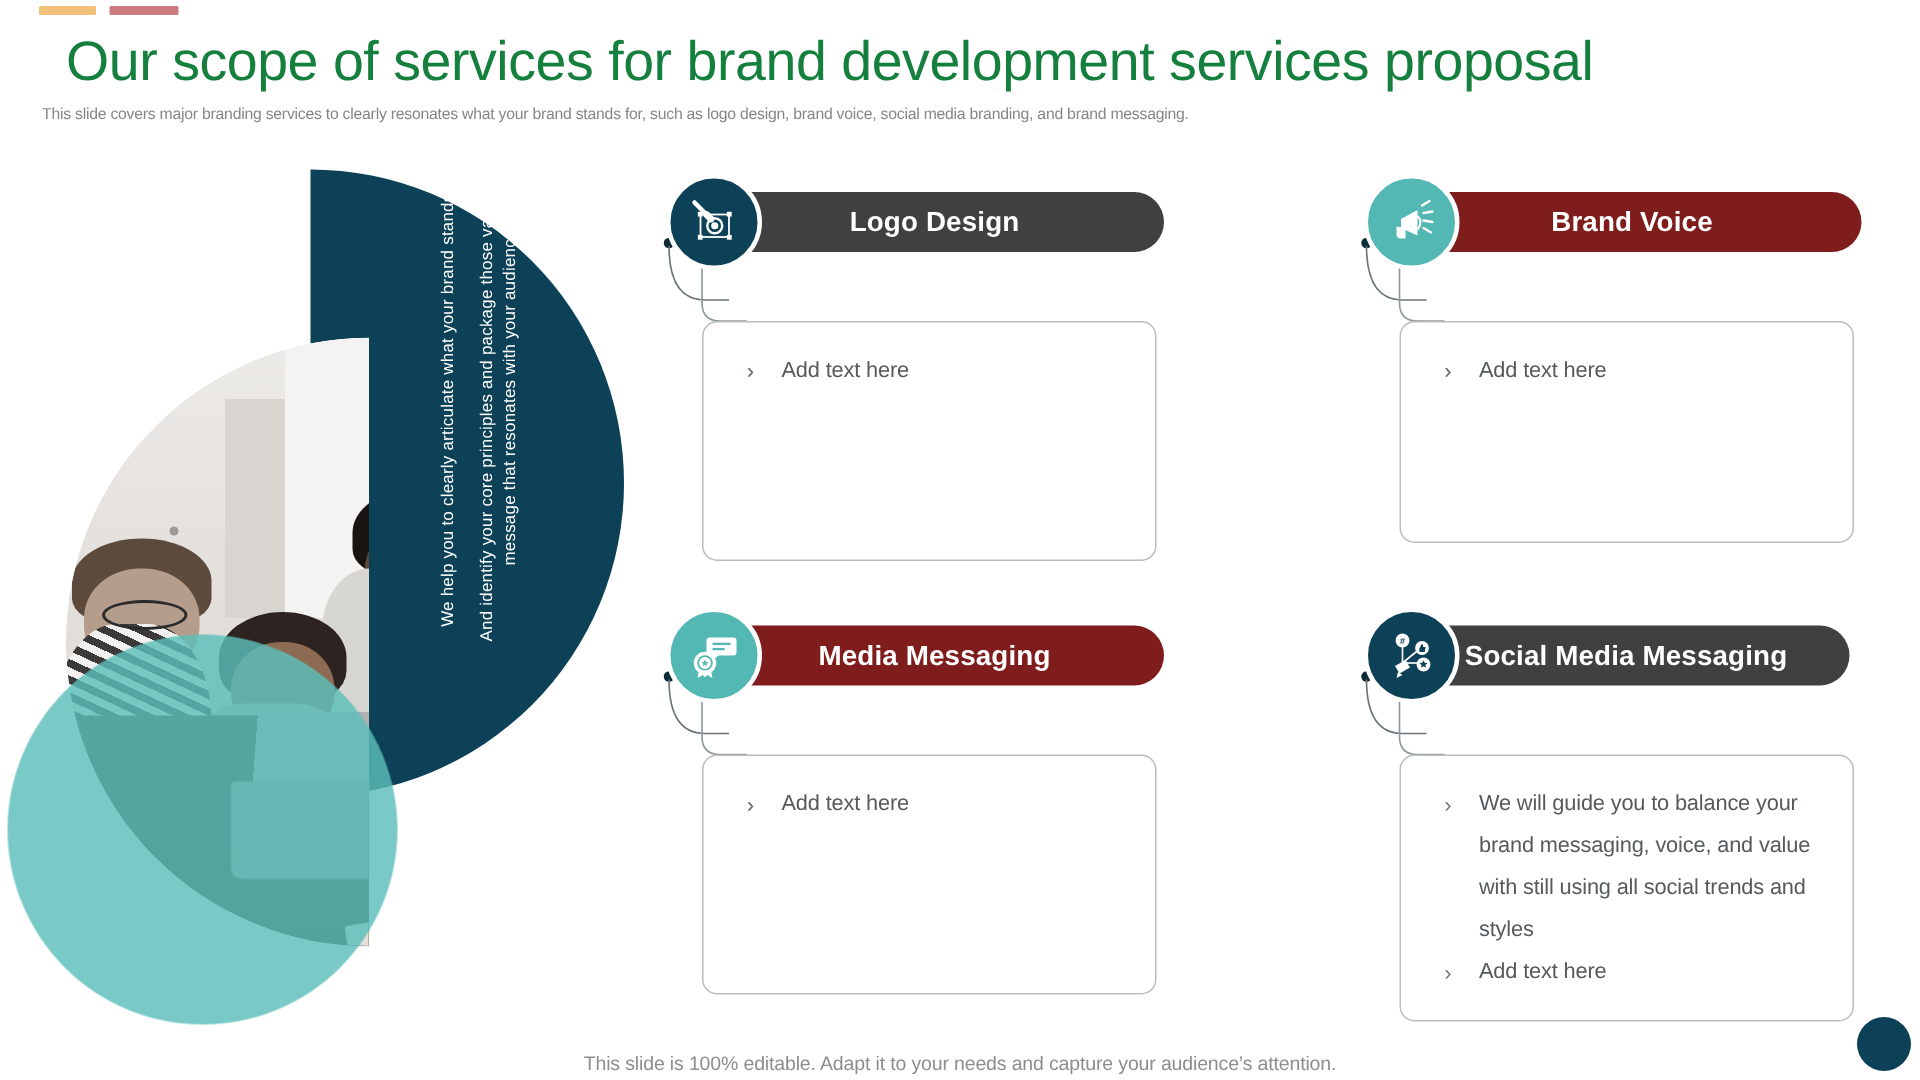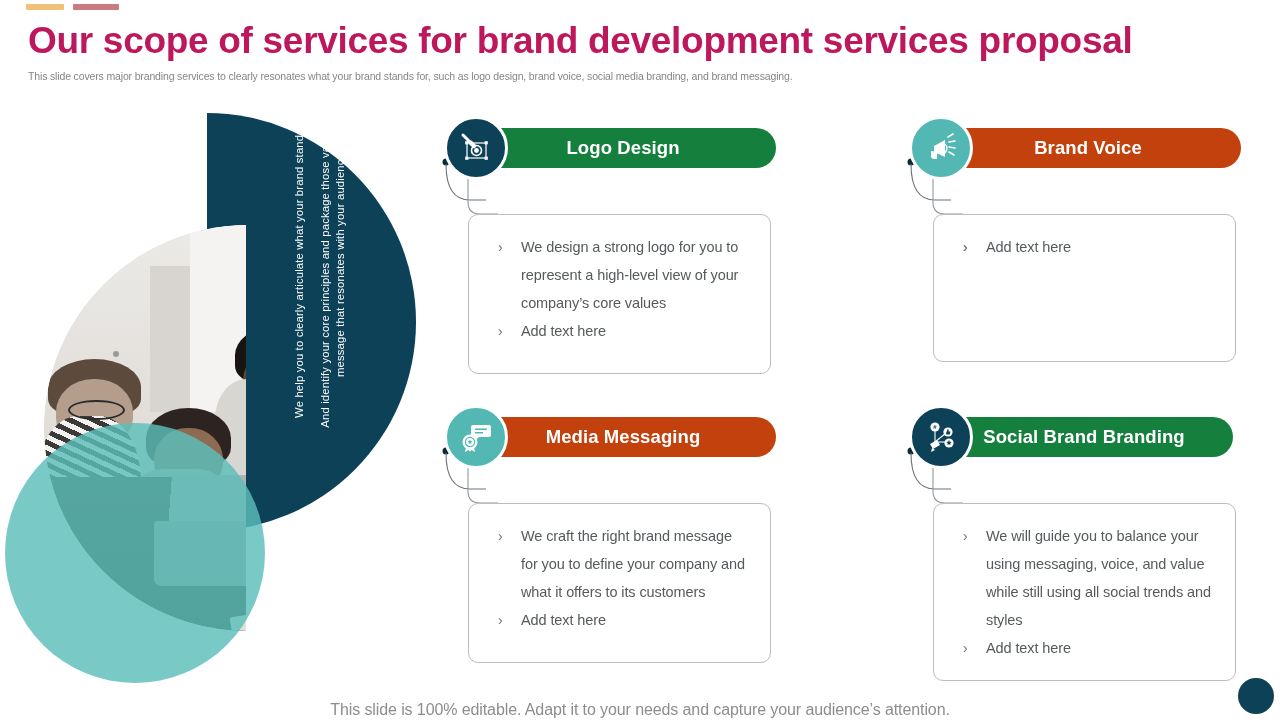--- a/index.html
+++ b/index.html
@@ -26,26 +26,26 @@
     left: 26px;
     display: flex;
     gap: 9px;
   }
   .bar-a { width: 38px; height: 6px; background: #f2c179; border-radius: 1px; }
   .bar-b { width: 46px; height: 6px; background: #c97b80; border-radius: 1px; }
 
   
   .page-title {
     position: absolute;
-    left: 28px;
+    left: 44px;
     top: 18px;
     font-size: 37px;
     line-height: 46px;
-    font-weight: 700;
-    color: #be185d;
+    font-weight: 400;
+    color: #15803d;
     letter-spacing: -0.3px;
     white-space: nowrap;
   }
   .page-subtitle {
     position: absolute;
     left: 28px;
     top: 69px;
     font-size: 10.5px;
     line-height: 14px;
     color: #868686;
@@ -167,22 +167,22 @@
     height: 40px;
     border-radius: 20px;
     display: flex;
     align-items: center;
     justify-content: center;
     color: #ffffff;
     font-size: 18.5px;
     font-weight: 700;
     letter-spacing: 0.1px;
   }
-  .pill-navy { background: #15803d; }
-  .pill-teal { background: #c2410c; }
+  .pill-navy { background: #404040; }
+  .pill-teal { background: #7f1d1d; }
   .pill-wide { width: 298px; }
 
   
   .badge {
     position: absolute;
     left: 4px;
     top: -12px;
     width: 64px;
     height: 64px;
     border-radius: 50%;
@@ -230,21 +230,21 @@
     font-size: 14px;
   }
   .bullets li .txt { display: block; }
 
   
   .footer-note {
     position: absolute;
     left: 0; right: 0;
     top: 701px;
     text-align: center;
-    font-size: 16px;
+    font-size: 13px;
     color: #8d8d8d;
     letter-spacing: -0.1px;
   }
   .corner-dot {
     position: absolute;
     right: 6px;
     bottom: 6px;
     width: 36px;
     height: 36px;
     border-radius: 50%;
@@ -339,21 +339,20 @@
         <rect x="25.6" y="25.6" width="3.2" height="3.2" fill="#ffffff"></rect>
         <path d="M4 4 L13 13" stroke="#ffffff" stroke-width="3" stroke-linecap="round"></path>
         <path d="M12 12 L15 15" stroke="#ffffff" stroke-width="4.5" stroke-linecap="round"></path>
       </svg>
     </div>
 
     <div class="card">
       <ul class="bullets">
         <li>
           <span class="chev">›</span>
-          <span class="txt">We design a strong logo for you to represent a high-level view of your company’s core values</span>
         </li>
         <li>
           <span class="chev">›</span>
           <span class="txt">Add text here</span>
         </li>
       </ul>
     </div>
   </div>
 
   <div class="panel panel-bv">
@@ -428,21 +427,20 @@
         <circle cx="11" cy="22" r="4.6" fill="none" stroke="#53b7b3" stroke-width="1.2"></circle>
         <path d="M11 19.6 L11.7 21.1 L13.3 21.3 L12.1 22.4 L12.4 24 L11 23.2 L9.6 24 L9.9 22.4 L8.7 21.3 L10.3 21.1 Z" fill="#53b7b3"></path>
         <path d="M7 27 L6 32 L9.5 30 L11 31.5 L12.5 30 L16 32 L15 27 Z" fill="#ffffff"></path>
       </svg>
     </div>
 
     <div class="card">
       <ul class="bullets">
         <li>
           <span class="chev">›</span>
-          <span class="txt">We craft the right brand message for you to define your company and what it offers to its customers</span>
         </li>
         <li>
           <span class="chev">›</span>
           <span class="txt">Add text here</span>
         </li>
       </ul>
     </div>
   </div>
 
   <div class="panel panel-sm">
@@ -454,21 +452,21 @@
       </svg>
     </div>
 
     <div class="stem">
       <svg width="60" height="62" viewBox="0 0 60 62">
         <path d="M28 0 L28 34 Q28 46 40 46 L58 46" fill="none" stroke="#8f989c" stroke-width="1.1"></path>
       </svg>
     </div>
 
     <div class="pill pill-navy pill-wide">
-      <span>Social Brand Branding</span>
+      <span>Social Media Messaging</span>
     </div>
 
     <div class="badge badge-navy">
       <svg width="34" height="34" viewBox="0 0 34 34">
         <path d="M11 22 L11 9" stroke="#ffffff" stroke-width="1.1"></path>
         <path d="M11 22 L22 13" stroke="#ffffff" stroke-width="1.1"></path>
         <path d="M11 22 L23 22" stroke="#ffffff" stroke-width="1.1"></path>
         <circle cx="11" cy="7" r="4.6" fill="#ffffff"></circle>
         <text x="11" y="9.4" text-anchor="middle" font-size="6" font-weight="bold" fill="#0d4157" font-family="Liberation Sans, sans-serif">#</text>
         <circle cx="24" cy="12" r="4.6" fill="#ffffff"></circle>
@@ -477,21 +475,21 @@
         <path d="M25 20.1 L25.8 21.8 L27.6 22 L26.3 23.3 L26.6 25.1 L25 24.2 L23.4 25.1 L23.7 23.3 L22.4 22 L24.2 21.8 Z" fill="#0d4157"></path>
         <path d="M6 24 L13 20 L16 25 L9 29 Z" fill="#ffffff"></path>
         <path d="M8 28 L7 32 L11 30 Z" fill="#ffffff"></path>
       </svg>
     </div>
 
     <div class="card card-tall">
       <ul class="bullets">
         <li>
           <span class="chev">›</span>
-          <span class="txt">We will guide you to balance your using messaging, voice, and value while still using all social trends and styles</span>
+          <span class="txt">We will guide you to balance your brand messaging, voice, and value with still using all social trends and styles</span>
         </li>
         <li>
           <span class="chev">›</span>
           <span class="txt">Add text here</span>
         </li>
       </ul>
     </div>
   </div>
 
   <div class="footer-note">This slide is 100% editable. Adapt it to your needs and capture your audience’s attention.</div>

